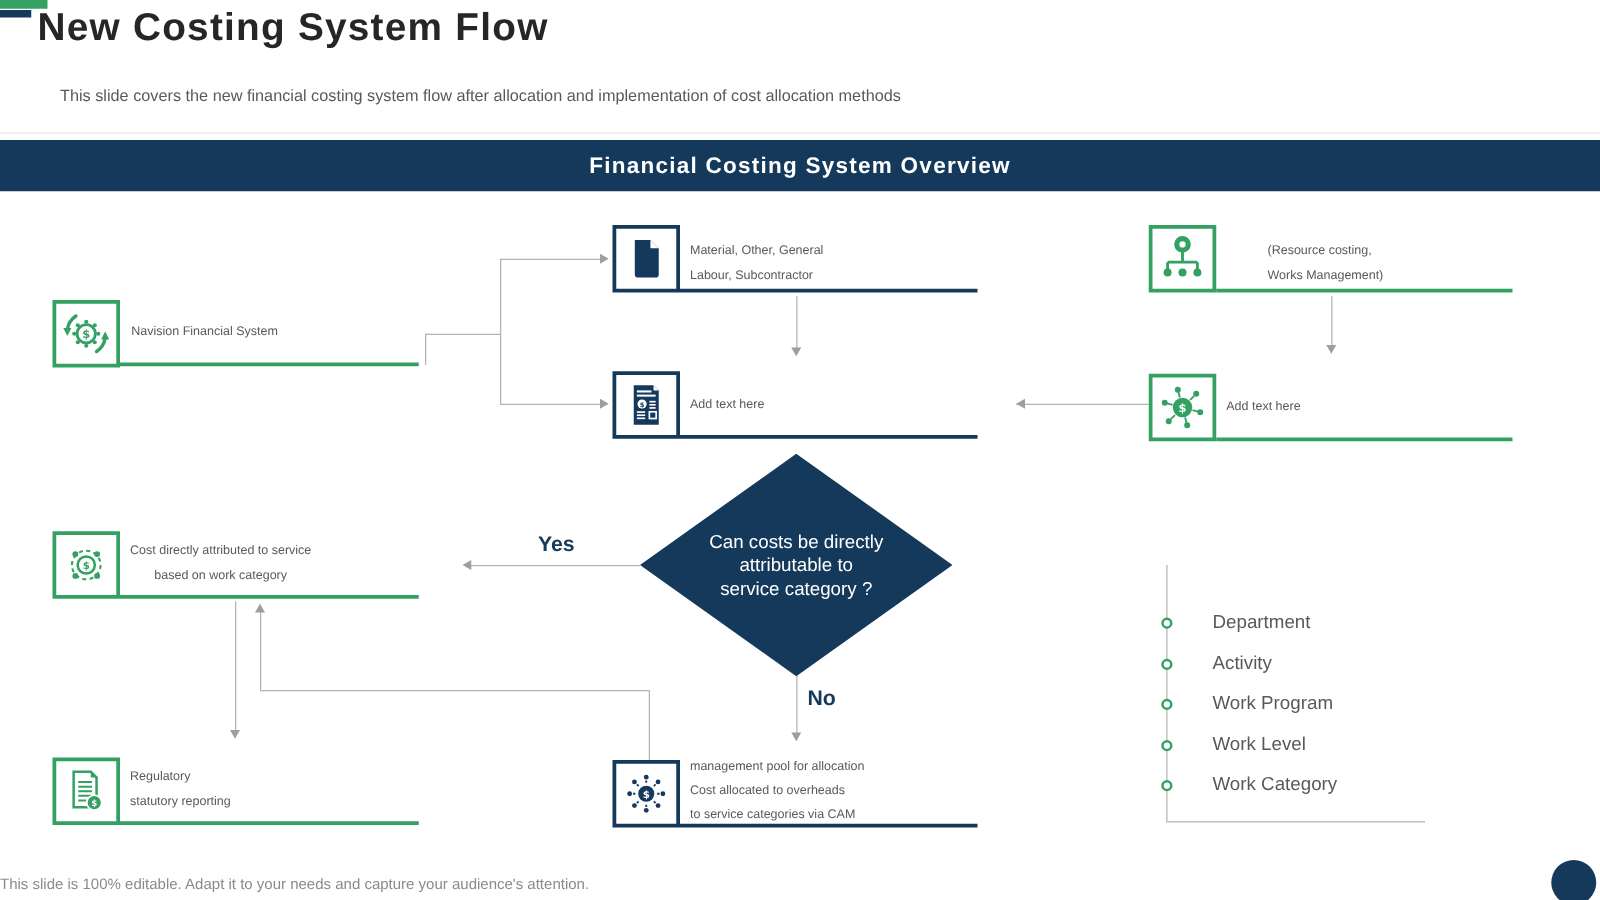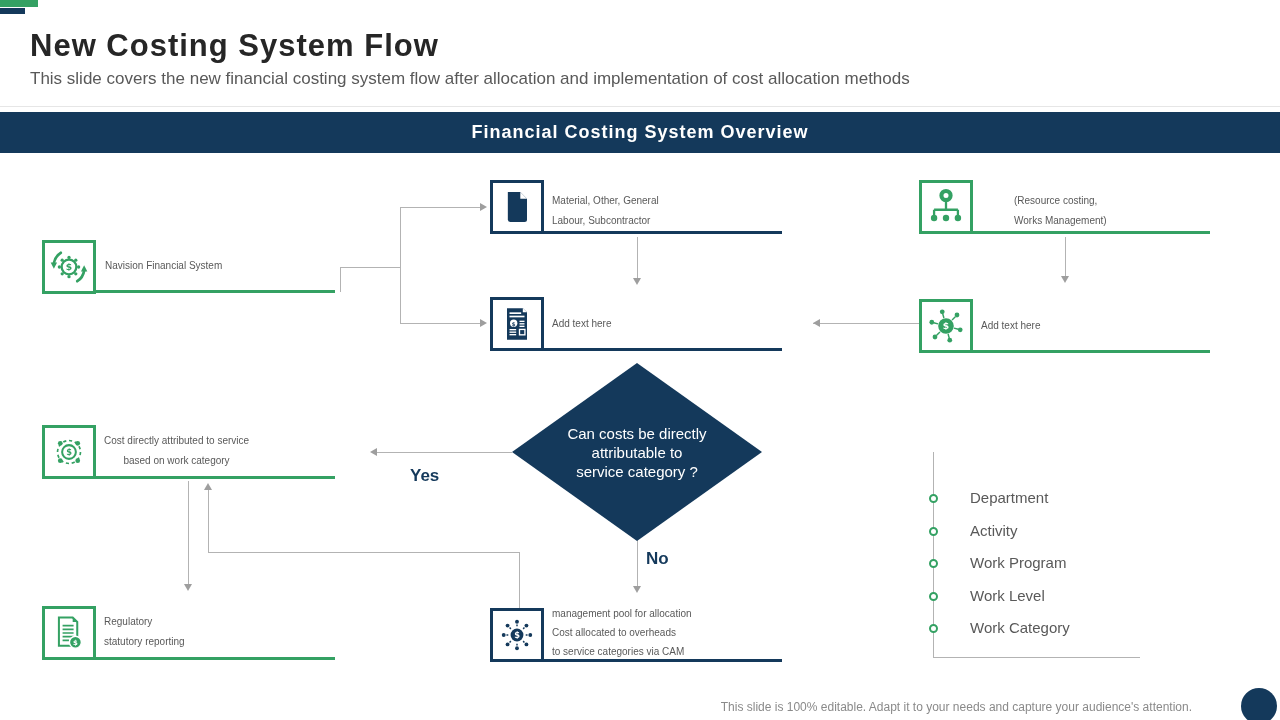--- a/index.html
+++ b/index.html
@@ -10,22 +10,22 @@
     --arr:#9e9e9e;
   }
   html,body{margin:0;padding:0;background:#fff;}
   .slide{
     position:relative;width:1280px;height:720px;background:#fff;overflow:hidden;
     font-family:"Liberation Sans", sans-serif;
   }
   
   .bar-green{position:absolute;left:0;top:0;width:38px;height:7px;background:var(--green);}
   .bar-navy{position:absolute;left:0;top:8px;width:25px;height:6px;background:var(--navy);}
-  .page-title{position:absolute;left:30px;top:28px;font-size:31px;font-weight:bold;color:#262626;letter-spacing:1px;}
-  .page-subtitle{position:absolute;left:30px;top:69px;font-size:17px;color:var(--txt);}
+  .page-title{position:absolute;left:30px;top:4px;font-size:31px;font-weight:bold;color:#262626;letter-spacing:1px;}
+  .page-subtitle{position:absolute;left:48px;top:69px;font-size:13px;color:var(--txt);}
   .divider{position:absolute;left:0;top:106px;width:1280px;height:1px;background:#e6e6e6;}
   .banner{position:absolute;left:0;top:112px;width:1280px;height:41px;background:var(--navy);
     display:flex;align-items:center;justify-content:center;}
   .banner-title{color:#fff;font-size:18px;font-weight:bold;letter-spacing:1px;}
   
   .sq{position:absolute;width:54px;height:54px;background:#fff;box-sizing:border-box;
     display:flex;align-items:center;justify-content:center;}
   .sq.green{border:3px solid var(--green);}
   .sq.navy{border:3px solid var(--navy);}
   .ul{position:absolute;height:3px;}
@@ -46,21 +46,21 @@
     display:flex;flex-direction:column;align-items:center;justify-content:center;
     color:#fff;font-size:15px;line-height:19px;text-align:center;}
   .branch-label{position:absolute;font-size:17px;font-weight:bold;color:var(--navy);}
   
   .hier-header{position:absolute;left:946px;top:434px;width:194px;height:34px;background:var(--green);
     display:flex;align-items:center;padding-left:24px;box-sizing:border-box;
     color:#fff;font-size:17px;font-weight:bold;}
   .hier-item{position:absolute;left:970px;font-size:15px;color:var(--txt);line-height:18px;white-space:nowrap;}
   .hier-bullet{position:absolute;left:929px;width:5px;height:5px;border:2px solid var(--green);
     border-radius:50%;background:#fff;}
-  .footer-note{position:absolute;left:0;top:700px;width:1192px;text-align:right;
+  .footer-note{position:absolute;left:0;top:700px;width:1192px;text-align:left;
     font-size:12px;color:#8a8a8a;}
   .corner-circle{position:absolute;left:1241px;top:688px;width:36px;height:36px;border-radius:50%;background:var(--navy);}
   svg{display:block;}
 </style>
 </head>
 <body>
 
 <div class="slide">
 
   <div class="bar-green"></div>
@@ -210,21 +210,21 @@
     </span>
   </div>
   <div class="ul green" style="left:973px;top:350px;width:237px;"></div>
   <div class="nlabel" style="left:981px;top:316px;">Add text here</div>
 
   <div class="diamond">
     <div>Can costs be directly</div>
     <div>attributable to</div>
     <div>service category ?</div>
   </div>
-  <div class="branch-label" style="left:410px;top:426px;width:70px;margin-top:40px;">Yes</div>
+  <div class="branch-label" style="left:410px;top:426px;width:70px;text-align:center;">Yes</div>
   <div class="branch-label" style="left:646px;top:549px;">No</div>
 
   <div class="sq green" style="left:42px;top:425px;">
     <span>
       <svg width="44" height="44" viewBox="0 0 48 48">
         <circle cx="24" cy="24" r="12.5" fill="none" stroke="#34A163" stroke-width="1.8" stroke-dasharray="3.5 3"></circle>
         <circle cx="24" cy="24" r="7.5" fill="none" stroke="#34A163" stroke-width="2.2"></circle>
         <g fill="#34A163">
           <circle cx="33.5" cy="14.5" r="2.6"></circle>
             <circle cx="33.5" cy="33.5" r="2.6"></circle>

